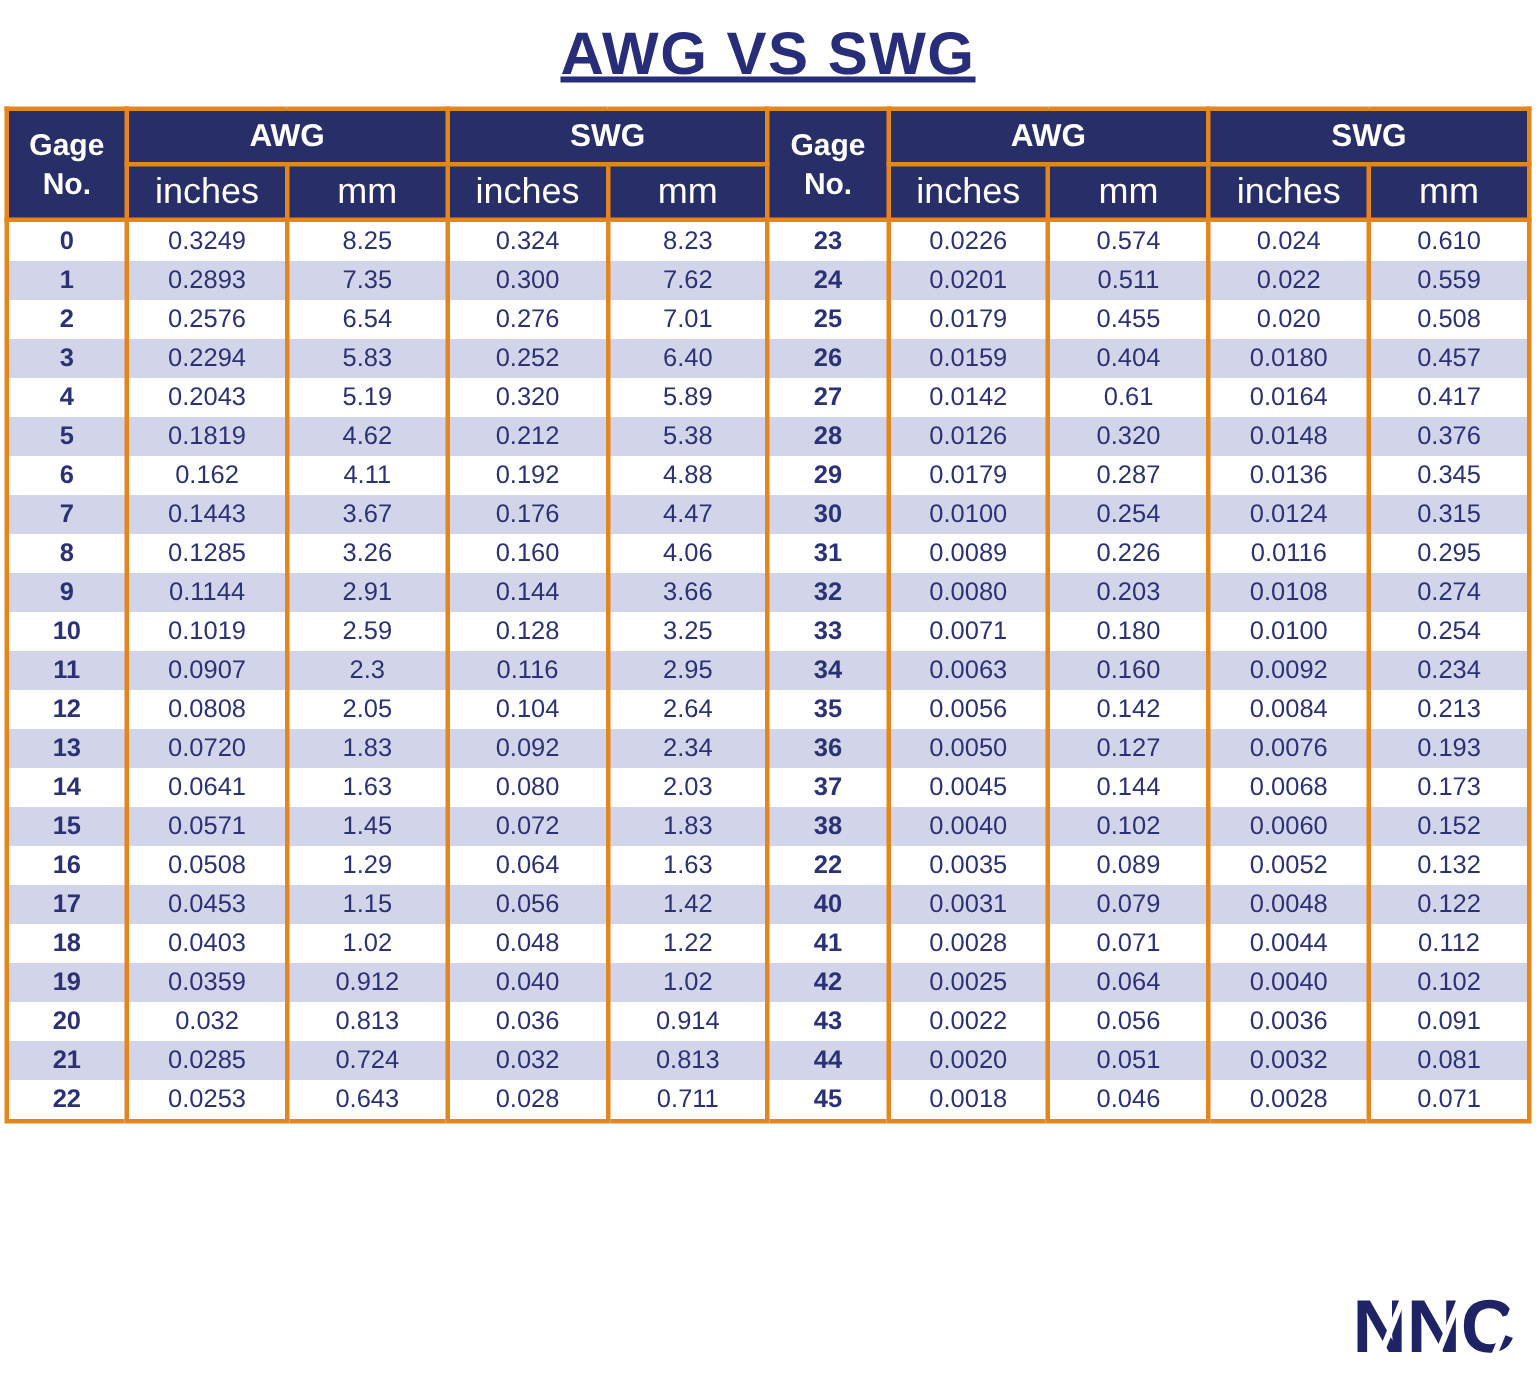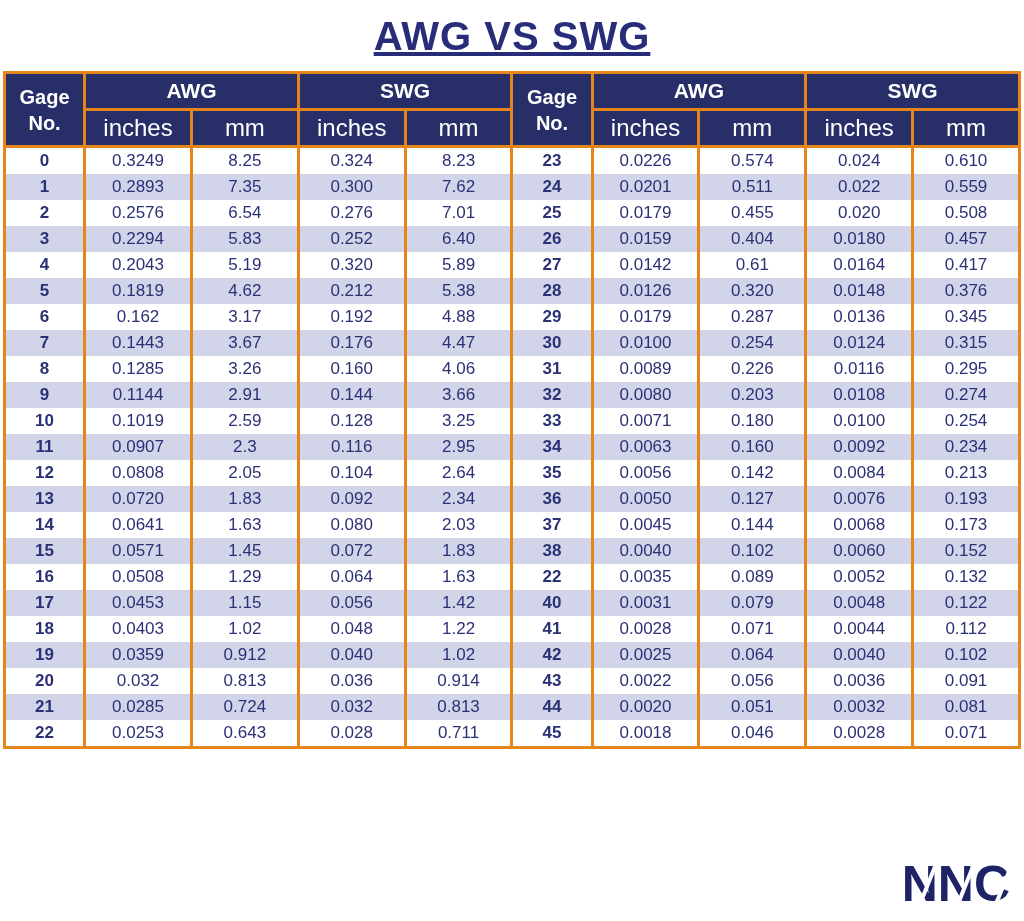--- a/index.html
+++ b/index.html
@@ -199,21 +199,21 @@
         <td>5.38</td>
         <td class="gage">28</td>
         <td>0.0126</td>
         <td>0.320</td>
         <td>0.0148</td>
         <td>0.376</td>
       </tr>
       <tr>
         <td class="gage">6</td>
         <td>0.162</td>
-        <td>3.17</td>
+        <td>4.11</td>
         <td>0.192</td>
         <td>4.88</td>
         <td class="gage">29</td>
         <td>0.0179</td>
         <td>0.287</td>
         <td>0.0136</td>
         <td>0.345</td>
       </tr>
       <tr>
         <td class="gage">7</td>

